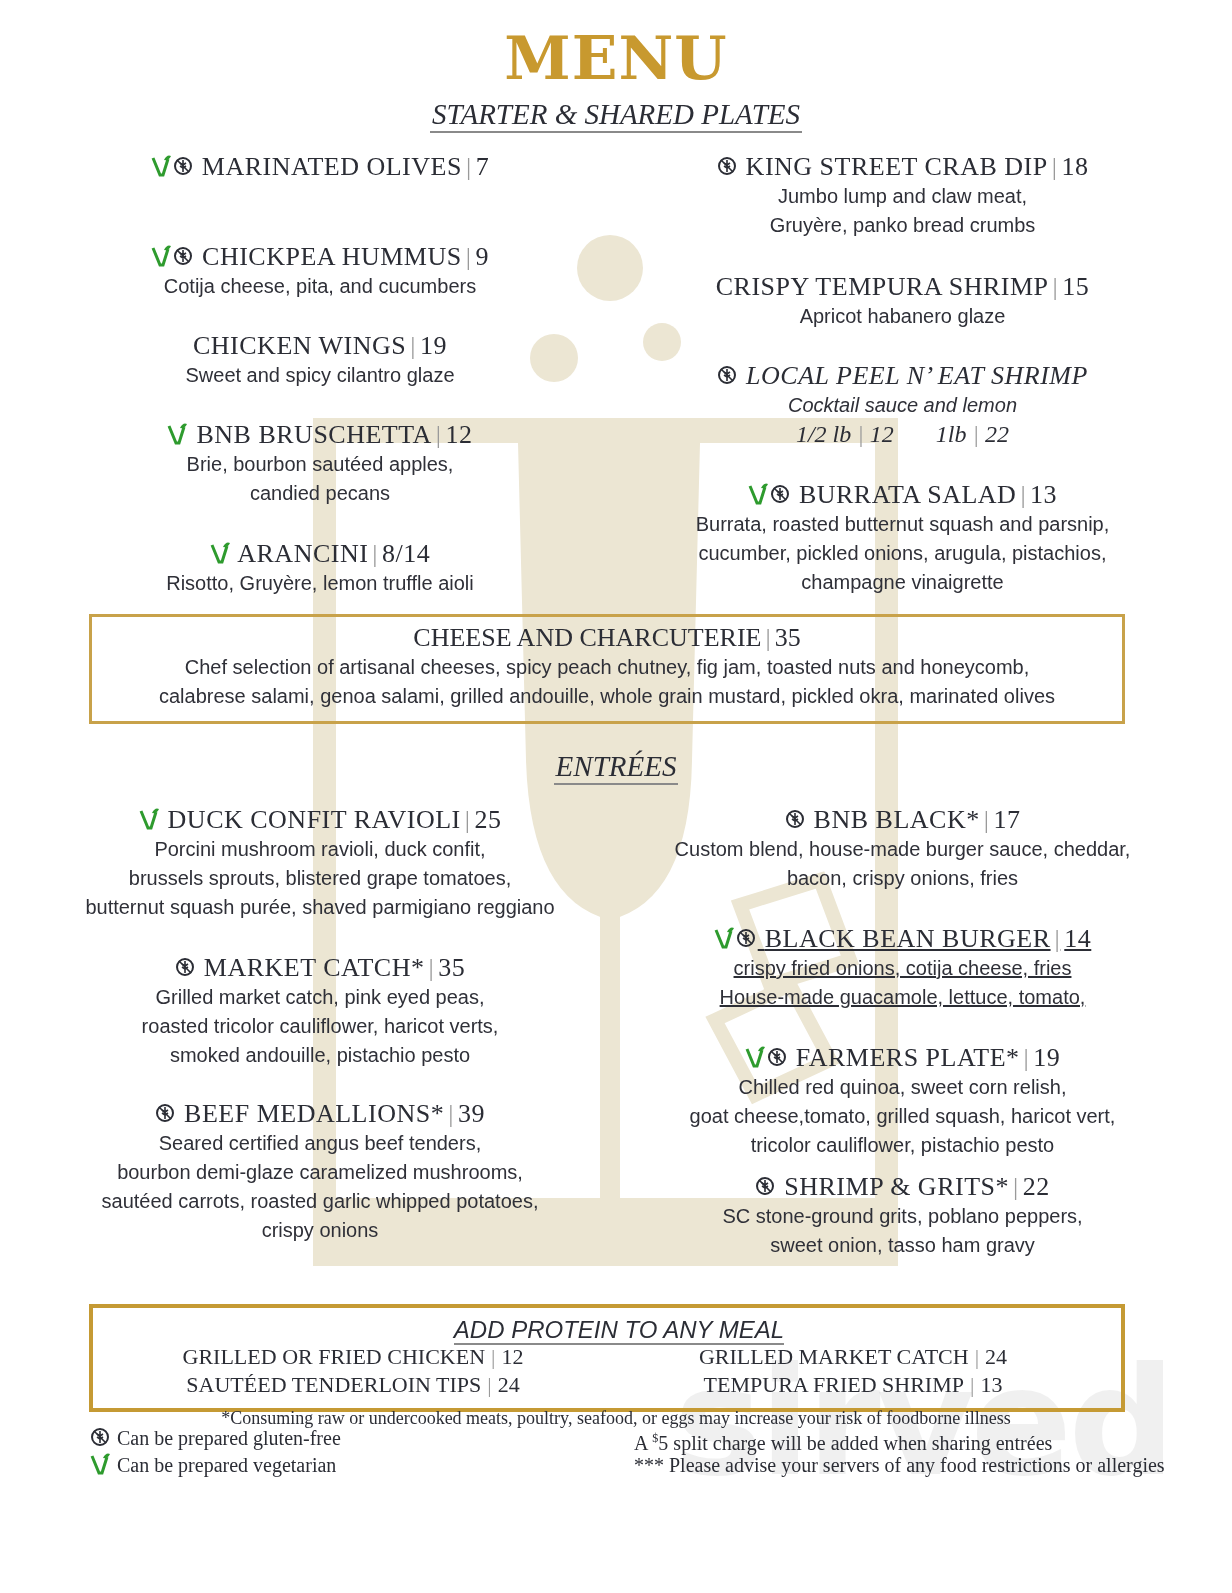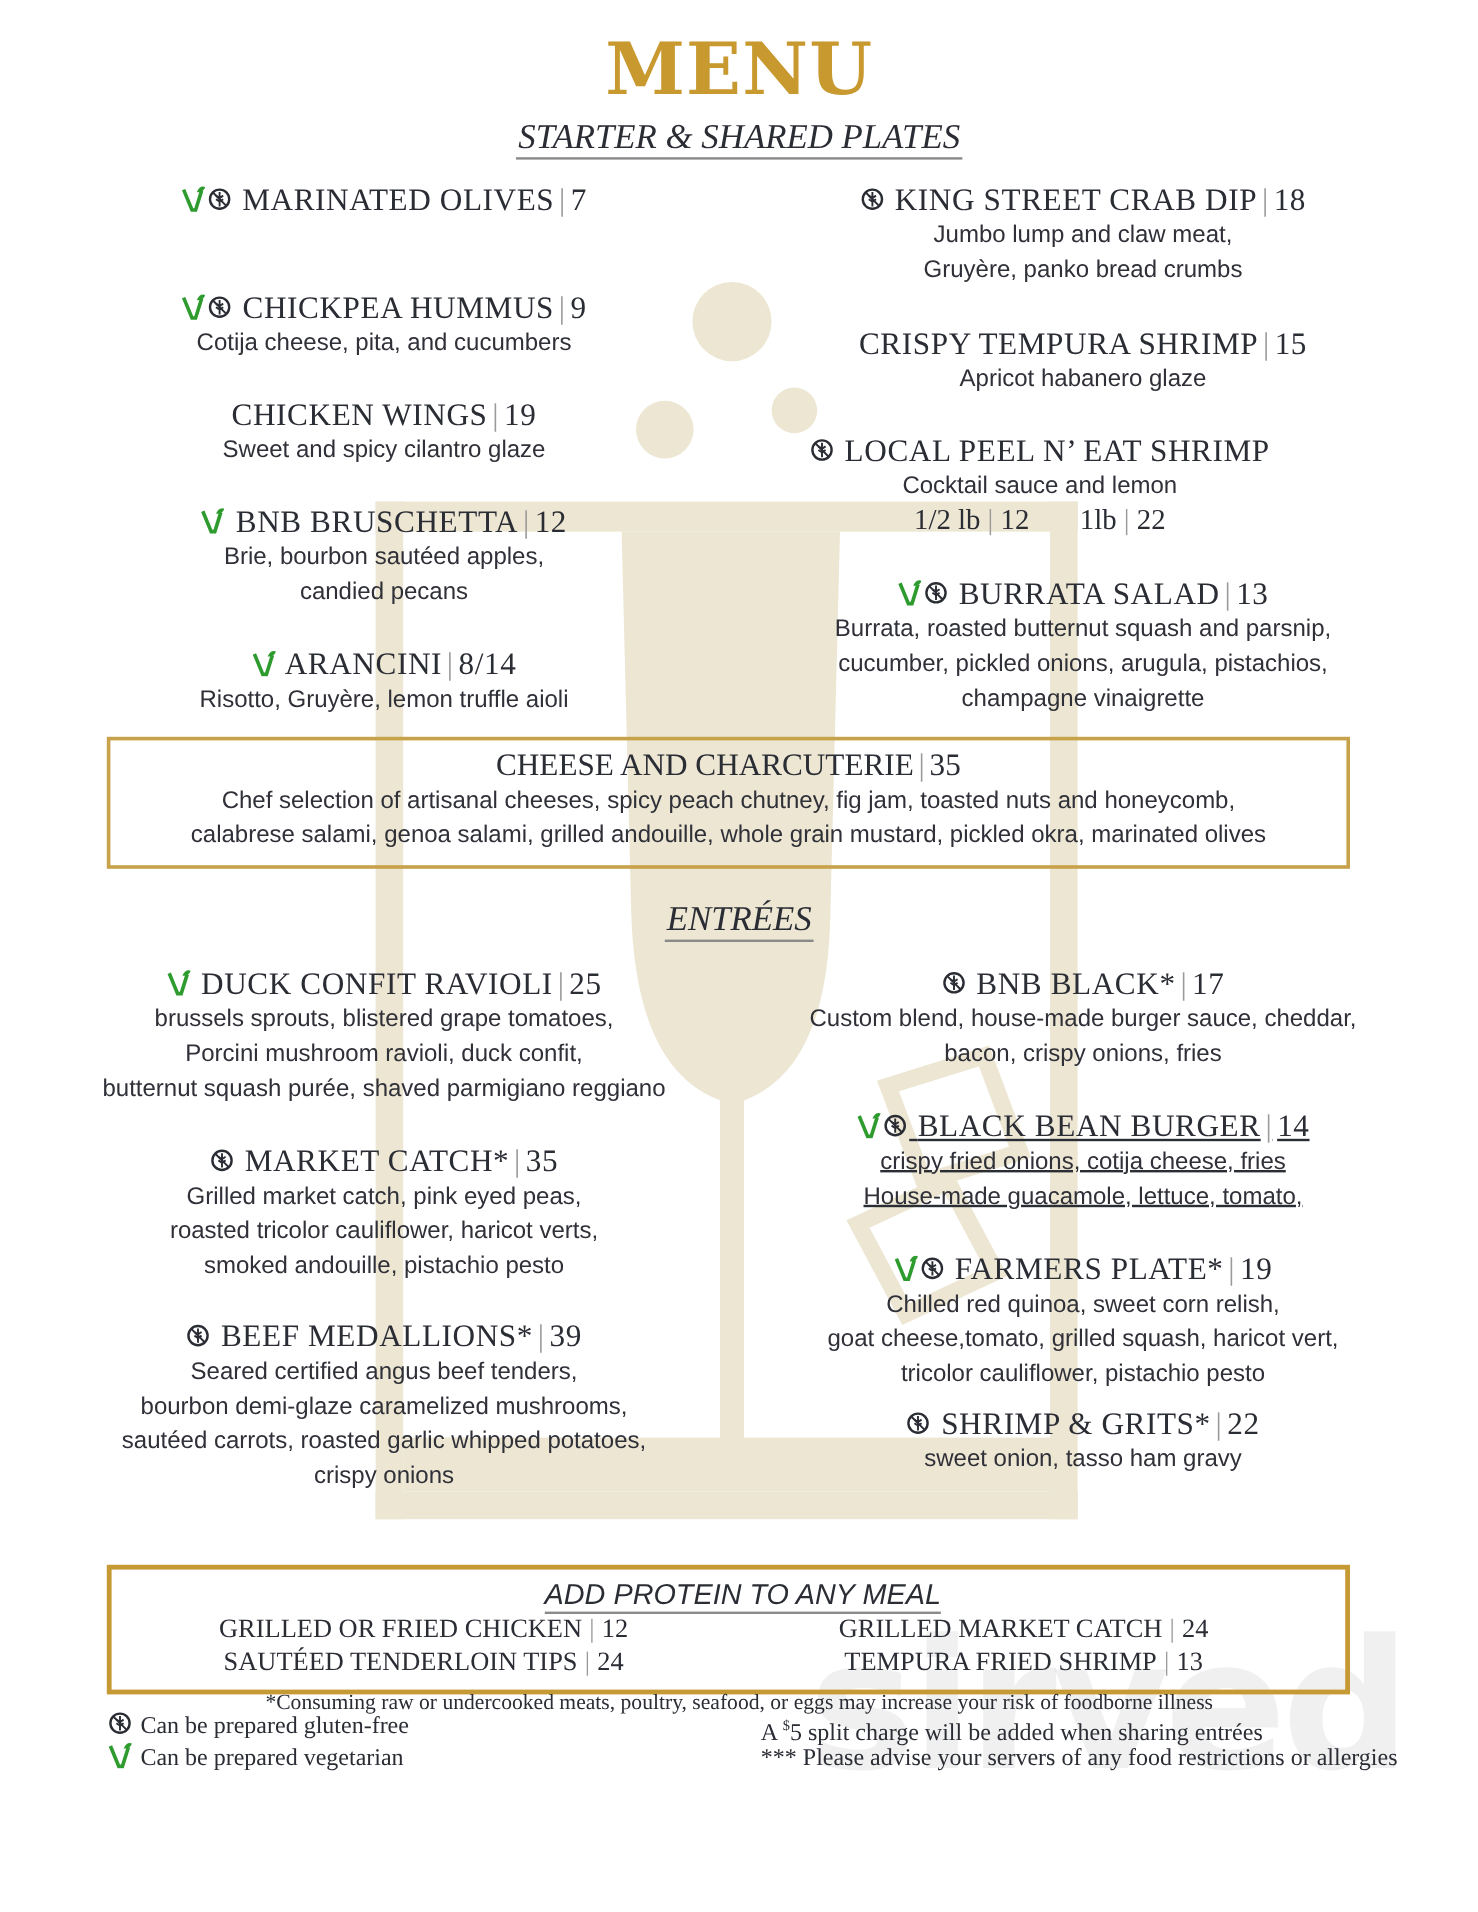--- a/index.html
+++ b/index.html
@@ -129,21 +129,21 @@
       <span>KING STREET CRAB DIP</span><span class="sep">|</span><span>18</span></div>
     <div class="desc">Jumbo lump and claw meat,</div>
     <div class="desc">Gruyère, panko bread crumbs</div>
   </div>
 
   <div class="item" style="left:660px; width:485px; top:272px;">
     <div class="name"><span>CRISPY TEMPURA SHRIMP</span><span class="sep">|</span><span>15</span></div>
     <div class="desc">Apricot habanero glaze</div>
   </div>
 
-  <div class="item" style="left:624px; width:485px; top:361px;">
+  <div class="item" style="left:660px; width:485px; top:361px;font-style:italic;">
     <div class="name"><span class="ic gf"><svg width="20" height="20" viewBox="0 0 20 20">
             <circle cx="10" cy="10" r="8" fill="none" stroke="#2b2d35" stroke-width="2"></circle>
             <path d="M10 4 L10 16 M7 7 L10 9 L13 7 M7 10 L10 12 L13 10" stroke="#2b2d35" stroke-width="1.6" fill="none"></path>
             <path d="M4 4 L16 16" stroke="#2b2d35" stroke-width="1.6"></path>
           </svg></span>
       <span>LOCAL PEEL N’ EAT SHRIMP</span></div>
     <div class="desc">Cocktail sauce and lemon</div>
     <div class="sizes">
       <span>1/2 lb</span><span class="sep" style="color:#9a9a9a;padding:0 6px;">|</span><span>12</span>
       <span style="display:inline-block;width:30px;"></span>
@@ -175,22 +175,22 @@
   </div>
 
   <div class="section-title" style="top:749px;"><span>ENTRÉES</span></div>
 
   <div class="item" style="left:60px; width:520px; top:805px;">
     <div class="name"><span class="ic veg"><svg width="20" height="22" viewBox="0 0 20 22">
             <path d="M2 3 L9 20 L12 20 L17 4" fill="none" stroke="#2e9b2e" stroke-width="3"></path>
             <path d="M13 5 Q16 -1 20 1 Q18 6 13 5Z" fill="#2e9b2e"></path>
           </svg></span>
       <span>DUCK CONFIT RAVIOLI</span><span class="sep">|</span><span>25</span></div>
+    <div class="desc">Porcini mushroom ravioli, duck confit,</div>
     <div class="desc">brussels sprouts, blistered grape tomatoes,</div>
-    <div class="desc">Porcini mushroom ravioli, duck confit,</div>
     <div class="desc">butternut squash purée, shaved parmigiano reggiano</div>
   </div>
 
   <div class="item" style="left:60px; width:520px; top:953px;">
     <div class="name"><span class="ic gf"><svg width="20" height="20" viewBox="0 0 20 20">
             <circle cx="10" cy="10" r="8" fill="none" stroke="#2b2d35" stroke-width="2"></circle>
             <path d="M10 4 L10 16 M7 7 L10 9 L13 7 M7 10 L10 12 L13 10" stroke="#2b2d35" stroke-width="1.6" fill="none"></path>
             <path d="M4 4 L16 16" stroke="#2b2d35" stroke-width="1.6"></path>
           </svg></span>
       <span>MARKET CATCH*</span><span class="sep">|</span><span>35</span></div>
@@ -252,20 +252,21 @@
     <div class="desc">tricolor cauliflower, pistachio pesto</div>
   </div>
 
   <div class="item" style="left:645px; width:515px; top:1172px;">
     <div class="name"><span class="ic gf"><svg width="20" height="20" viewBox="0 0 20 20">
             <circle cx="10" cy="10" r="8" fill="none" stroke="#2b2d35" stroke-width="2"></circle>
             <path d="M10 4 L10 16 M7 7 L10 9 L13 7 M7 10 L10 12 L13 10" stroke="#2b2d35" stroke-width="1.6" fill="none"></path>
             <path d="M4 4 L16 16" stroke="#2b2d35" stroke-width="1.6"></path>
           </svg></span>
       <span>SHRIMP &amp; GRITS*</span><span class="sep">|</span><span>22</span></div>
+    <div class="desc">SC stone-ground grits, poblano peppers,</div>
     <div class="desc">sweet onion, tasso ham gravy</div>
   </div>
 
   <div class="box thick" style="left:89px; top:1304px; width:1028px; height:100px;">
     <div class="protein-title"><span>ADD PROTEIN TO ANY MEAL</span></div>
     <div class="protein-item" style="left:60px; width:400px; top:36px;"><span>GRILLED OR FRIED CHICKEN</span><span class="sep">|</span><span>12</span></div>
     <div class="protein-item" style="left:570px; width:380px; top:36px;"><span>GRILLED MARKET CATCH</span><span class="sep">|</span><span>24</span></div>
     <div class="protein-item" style="left:60px; width:400px; top:64px;"><span>SAUTÉED TENDERLOIN TIPS</span><span class="sep">|</span><span>24</span></div>
     <div class="protein-item" style="left:570px; width:380px; top:64px;"><span>TEMPURA FRIED SHRIMP</span><span class="sep">|</span><span>13</span></div>
   </div>

